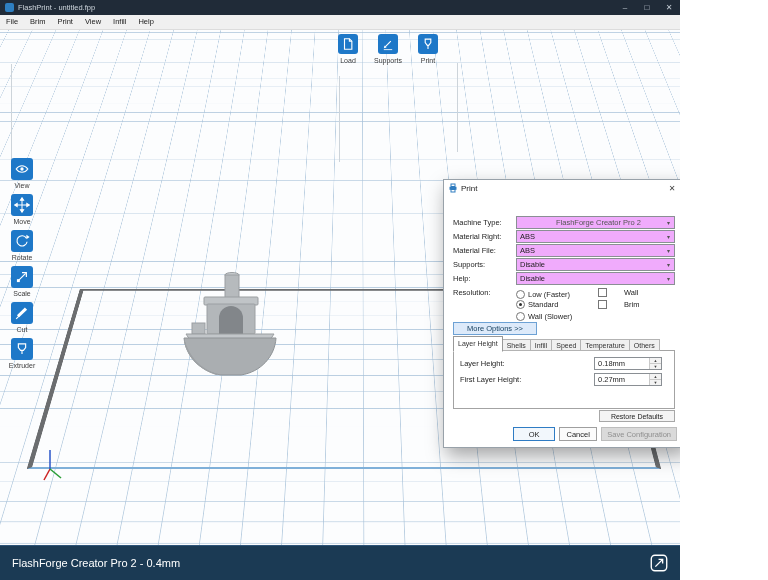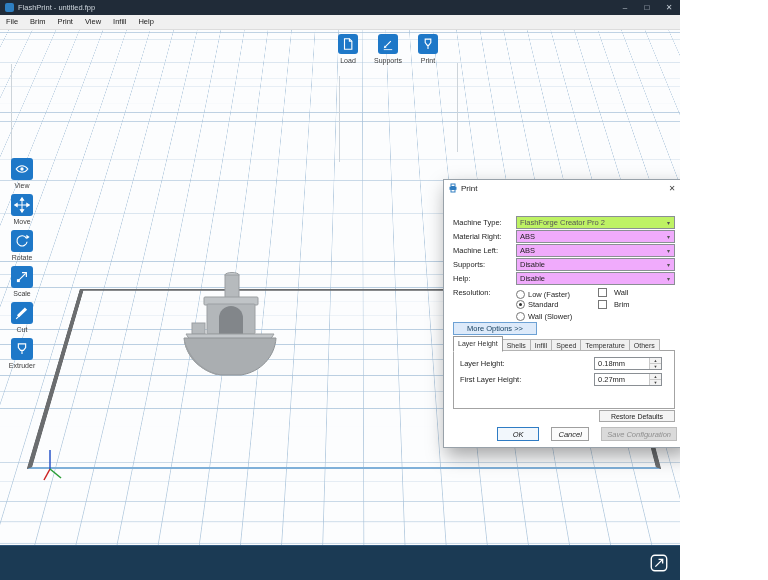--- a/index.html
+++ b/index.html
@@ -61,23 +61,23 @@
   .r-iwant{top:21px}.r-machine{top:36px}.r-matr{top:50px}.r-matl{top:64px}
   .r-sup{top:78px}.r-raft{top:92px}.r-res{top:106px;height:38px;}
   .cbw{position:absolute;top:0;height:13px;display:flex;align-items:center;gap:3px;}
   .cb1{left:63px}.cb2{left:143px}
   .cb{width:9px;height:9px;box-sizing:border-box;border:1px solid #767676;background:#fff;
     display:flex;align-items:center;justify-content:center;font-size:8px;line-height:8px;color:#1d6fb8;flex:none;}
   .combo{position:absolute;left:63px;right:0;top:0;height:13px;box-sizing:border-box;
     border:1px solid #8a8f94;background:#f0abfc;display:flex;align-items:center;}
   .combo .txt{flex:1;padding-left:3px;white-space:nowrap;overflow:hidden;}
   .combo .arr{width:11px;text-align:center;font-size:6px;color:#555;flex:none;}
-  .combo.disabled{background:#bef264;color:#555;}
+  .combo.disabled{background:#f0abfc;color:#555;padding-left:36px;}
   .rrow{position:absolute;left:63px;height:11px;display:flex;align-items:center;gap:3px;}
-  .wrow{position:absolute;left:145px;height:11px;display:flex;align-items:center;gap:7px;}
+  .wrow{position:absolute;left:145px;height:11px;display:flex;align-items:center;gap:17px;}
   .rr1{top:3px}.rr2{top:13px}.rr3{top:25px}.wr1{top:1px}.wr2{top:13px}
   .rd{width:9px;height:9px;box-sizing:border-box;border:1px solid #767676;border-radius:50%;
     background:#fff;position:relative;flex:none;}
   .rd .dot{position:absolute;left:2px;top:2px;width:3px;height:3px;border-radius:50%;background:#2c2c2c;}
   .more{position:absolute;left:9px;top:142px;width:84px;height:13px;box-sizing:border-box;
     background:#ddeafa;border:1px solid #6da1d4;display:flex;align-items:center;justify-content:center;color:#17405f;}
   .tabs{position:absolute;left:9px;right:9px;top:156px;height:15px;display:flex;z-index:3;}
   .tab{font-size:7px;line-height:11px;height:12px;margin-top:3px;padding:0 4px;background:#f0f0f0;
     border:1px solid #b3b3b3;border-left:none;color:#333;box-sizing:border-box;white-space:nowrap;}
   .tab:first-child{border-left:1px solid #b3b3b3;}
@@ -89,21 +89,21 @@
   .spin{position:absolute;left:150px;width:68px;height:13px;box-sizing:border-box;
     border:1px solid #8a8f94;background:#fff;display:flex;}
   .s1{top:177px}.s2{top:193px}
   .spin .txt{flex:1;padding-left:3px;line-height:11px;}
   .spin .btns{width:11px;border-left:1px solid #c9c9c9;display:flex;flex-direction:column;flex:none;}
   .spin .b{flex:1;font-size:4px;line-height:5px;text-align:center;color:#444;background:#f3f3f3;}
   .spin .b.up{border-bottom:1px solid #c9c9c9;}
   .restore{position:absolute;right:9px;top:230px;width:76px;height:12px;box-sizing:border-box;
     background:#f4f4f4;border:1px solid #a7a7a7;display:flex;align-items:center;justify-content:center;
     font-size:7px;color:#222;}
-  .btnrow{position:absolute;right:7px;top:247px;display:flex;gap:12px;font-style:italic;}
+  .btnrow{position:absolute;right:7px;top:247px;display:flex;gap:4px;}
   .btn{height:14px;min-width:38px;padding:0 5px;box-sizing:border-box;display:flex;align-items:center;
     justify-content:center;background:#fbfbfb;border:1px solid #9f9f9f;color:#1d1d1d;font-size:7.5px;white-space:nowrap;}
   .btn.ok{border-color:#2f7cc4;background:#f2f7fc;min-width:42px;}
   .btn.save{background:#dadada;color:#8f8f8f;border-color:#bdbdbd;}
 
   
   .statusbar{position:absolute;left:0;right:0;bottom:0;height:34px;background:#1b3a54;
     border-top:1px solid #2e557a;display:flex;align-items:center;color:#fff;}
   .sb-text{margin-left:12px;font-size:11px;}
   .sb-icon{margin-left:auto;margin-right:10px;width:22px;height:22px;display:flex;
@@ -272,21 +272,21 @@
 
       <div class="drow r-matr">
         <span class="lbl">Material Right:</span>
         <span class="combo">
           <span class="txt">ABS</span>
           <span class="arr">▾</span>
         </span>
       </div>
 
       <div class="drow r-matl">
-        <span class="lbl">Machine Left:</span>
+        <span class="lbl">Material File:</span>
         <span class="combo">
           <span class="txt">ABS</span>
           <span class="arr">▾</span>
         </span>
       </div>
 
       <div class="drow r-sup">
         <span class="lbl">Supports:</span>
         <span class="combo">
           <span class="txt">Disable</span>
@@ -363,20 +363,21 @@
 
       <div class="btnrow">
         <span class="btn ok">OK</span>
         <span class="btn">Cancel</span>
         <span class="btn save">Save Configuration</span>
       </div>
     </div>
   </div>
 
   <div class="statusbar">
+    <span class="sb-text">FlashForge Creator Pro 2 - 0.4mm</span>
     <span class="sb-icon">
       <svg width="20" height="20" viewBox="0 0 22 22" fill="none" stroke="#fff" stroke-width="1.5">
         <rect x="2.5" y="2.5" width="17" height="17" rx="4"></rect>
         <line x1="7" y1="15" x2="15" y2="7"></line>
           <path d="M10.5,7 h4.5 v4.5"></path>
       </svg>
     </span>
   </div>
 
 </div>

